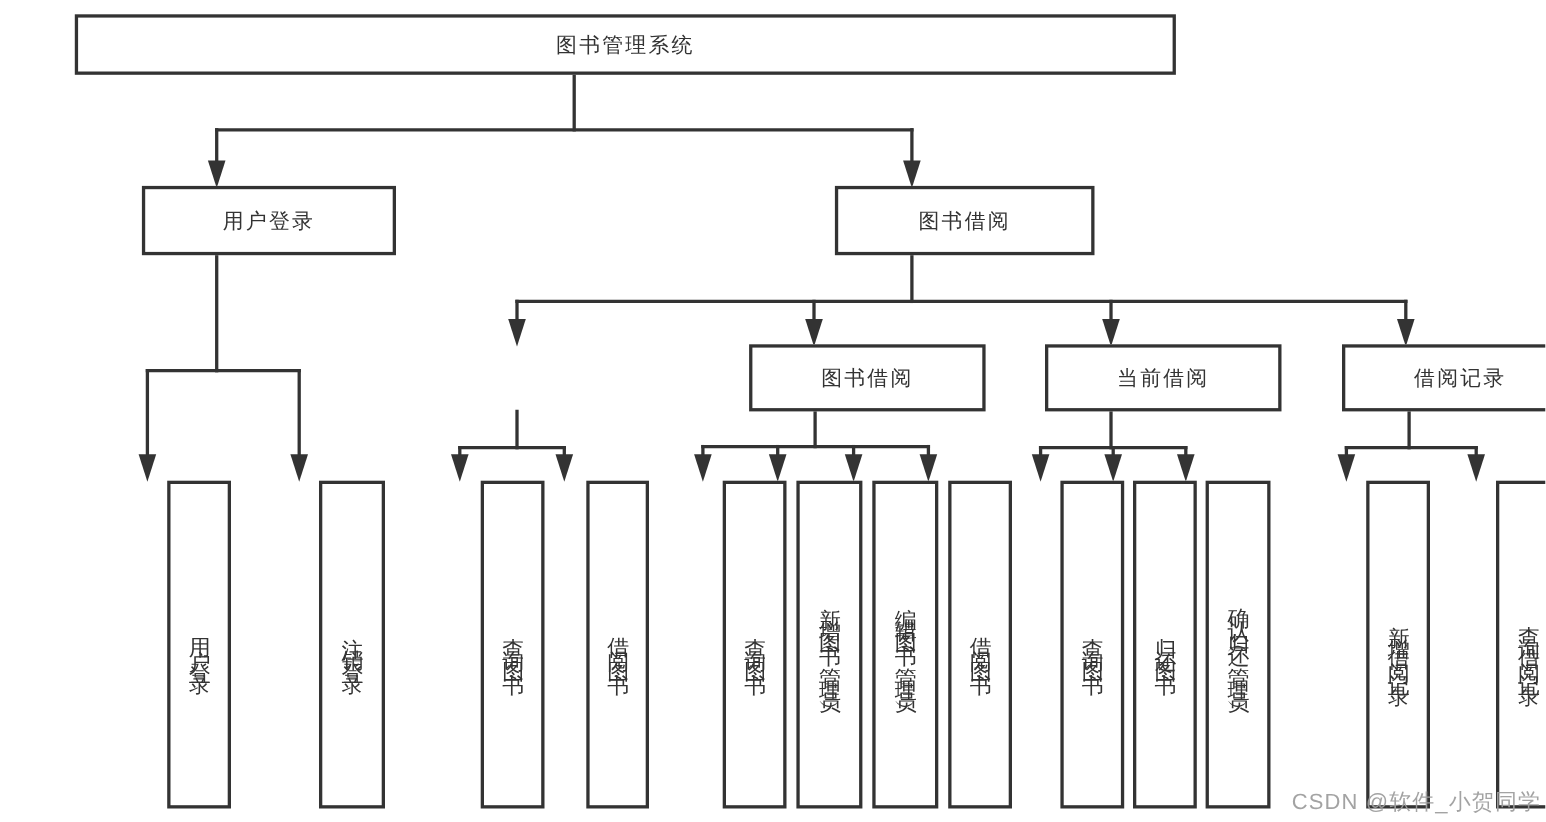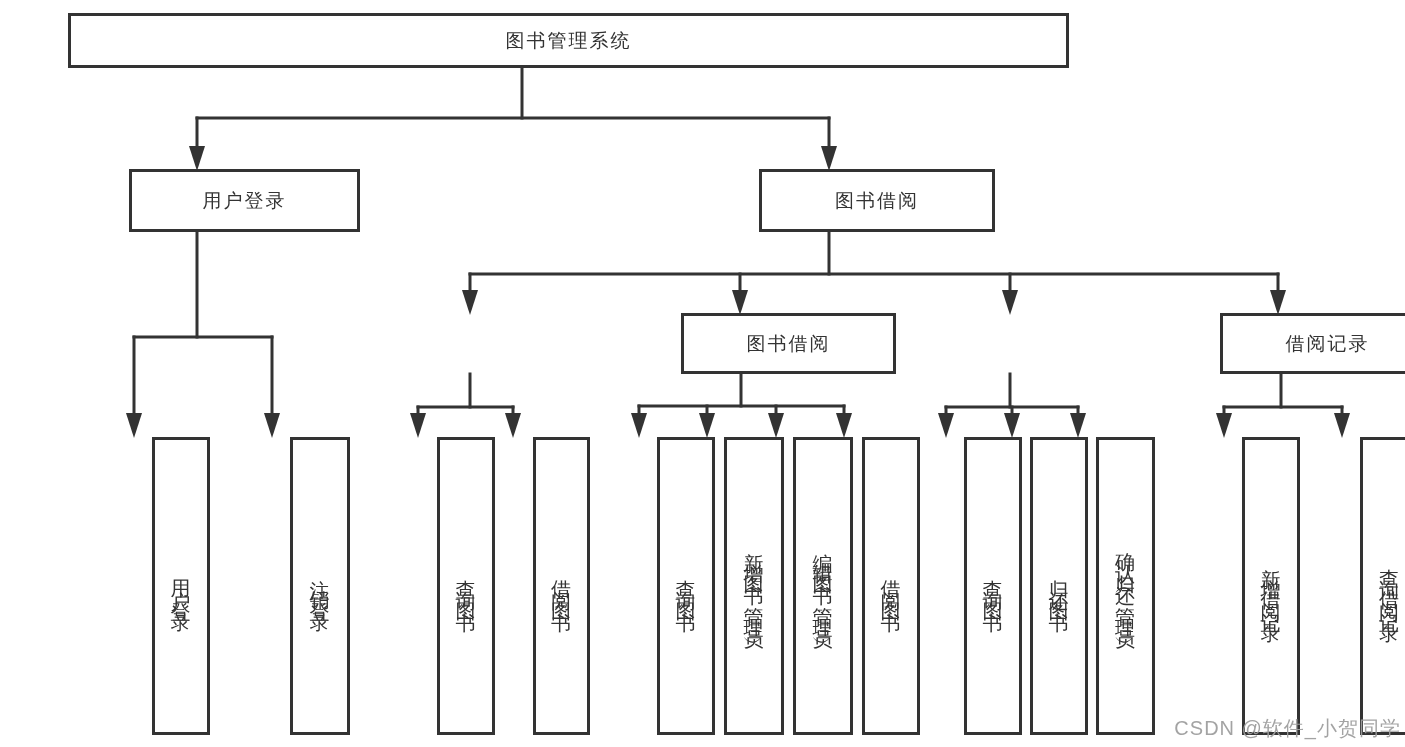--- a/index.html
+++ b/index.html
@@ -166,20 +166,23 @@
   <div class="box hbox" id="node-user-login">
     <span>用户登录</span>
   </div>
   <div class="box hbox" id="node-book-management">
     <span>图书借阅</span>
   </div>
 
   <div class="box hbox" id="node-book-borrow">
     <span>图书借阅</span>
   </div>
+  <div class="box hbox" id="node-current-borrow">
+    <span>当前借阅</span>
+  </div>
   <div class="box hbox" id="node-borrow-record">
     <span>借阅记录</span>
   </div>
 
   <div class="box leaf" id="leaf-ul-login">
     <span class="v-label">用户登录</span>
   </div>
   <div class="box leaf" id="leaf-ul-logout">
     <span class="v-label">注销登录</span>
   </div>

